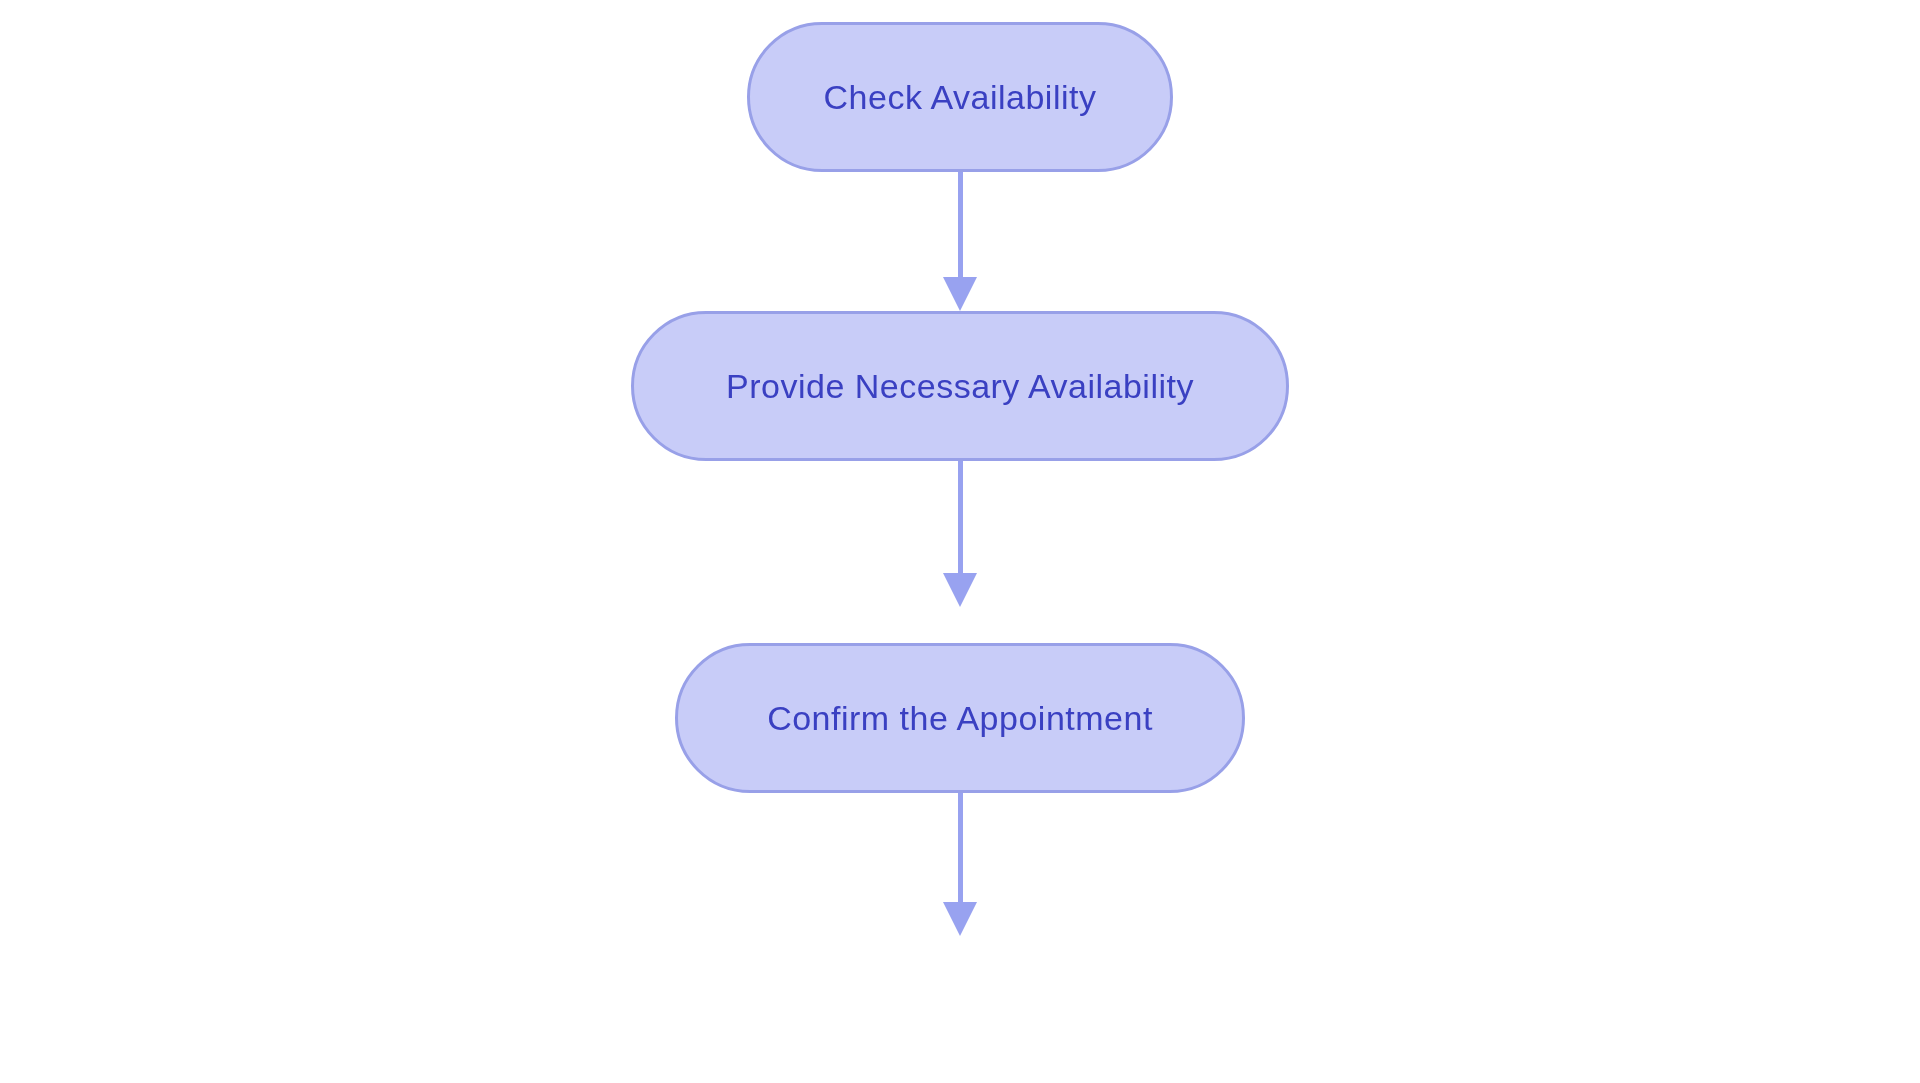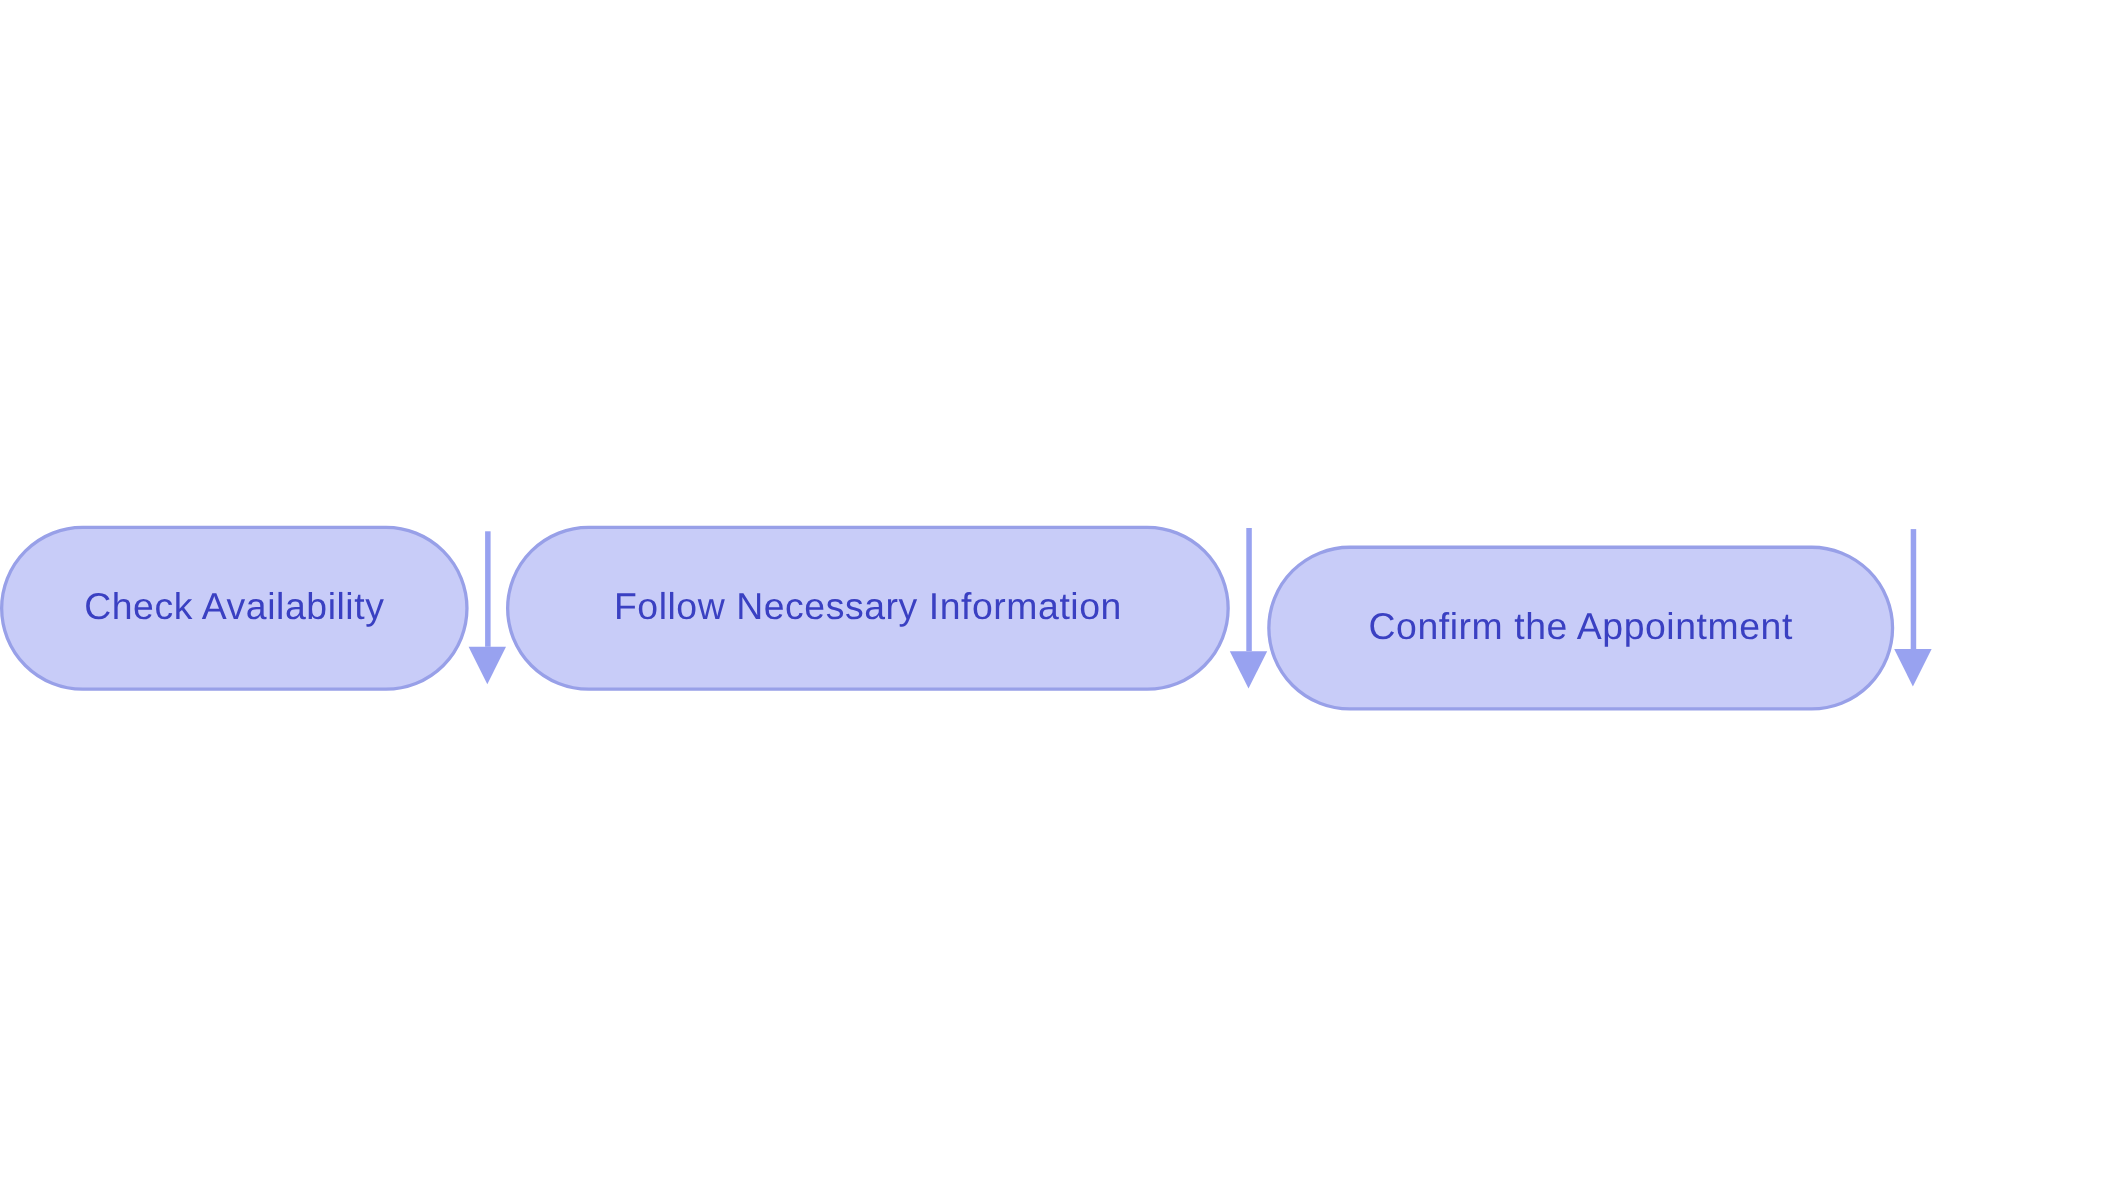--- a/index.html
+++ b/index.html
@@ -7,20 +7,21 @@
     padding: 0;
     background: #ffffff;
     font-family: "Liberation Sans", "DejaVu Sans", sans-serif;
   }
   .canvas {
     position: relative;
     width: 1920px;
     height: 1083px;
     background: var(--bg, #ffffff);
     display: flex;
+    flex-direction: column;
     align-items: center;
     padding-top: 22px;
     box-sizing: border-box;
     overflow: hidden;
   }
   .node {
     height: 150px;
     border-radius: 75px;
     background: var(--node-fill, #c8ccf8);
     border: 3px solid var(--node-border, #98a0e8);
@@ -70,21 +71,21 @@
   <div class="node node-0">
     <span class="node-label">Check Availability</span>
   </div>
 
   <div class="arrow arrow-1">
     <div class="arrow-stem"></div>
     <div class="arrow-head"></div>
   </div>
 
   <div class="node node-1">
-    <span class="node-label">Follow Necessary Information</span>
+    <span class="node-label">Provide Necessary Availability</span>
   </div>
 
   <div class="arrow arrow-2">
     <div class="arrow-stem"></div>
     <div class="arrow-head"></div>
   </div>
 
   <div class="node node-2">
     <span class="node-label">Confirm the Appointment</span>
   </div>

